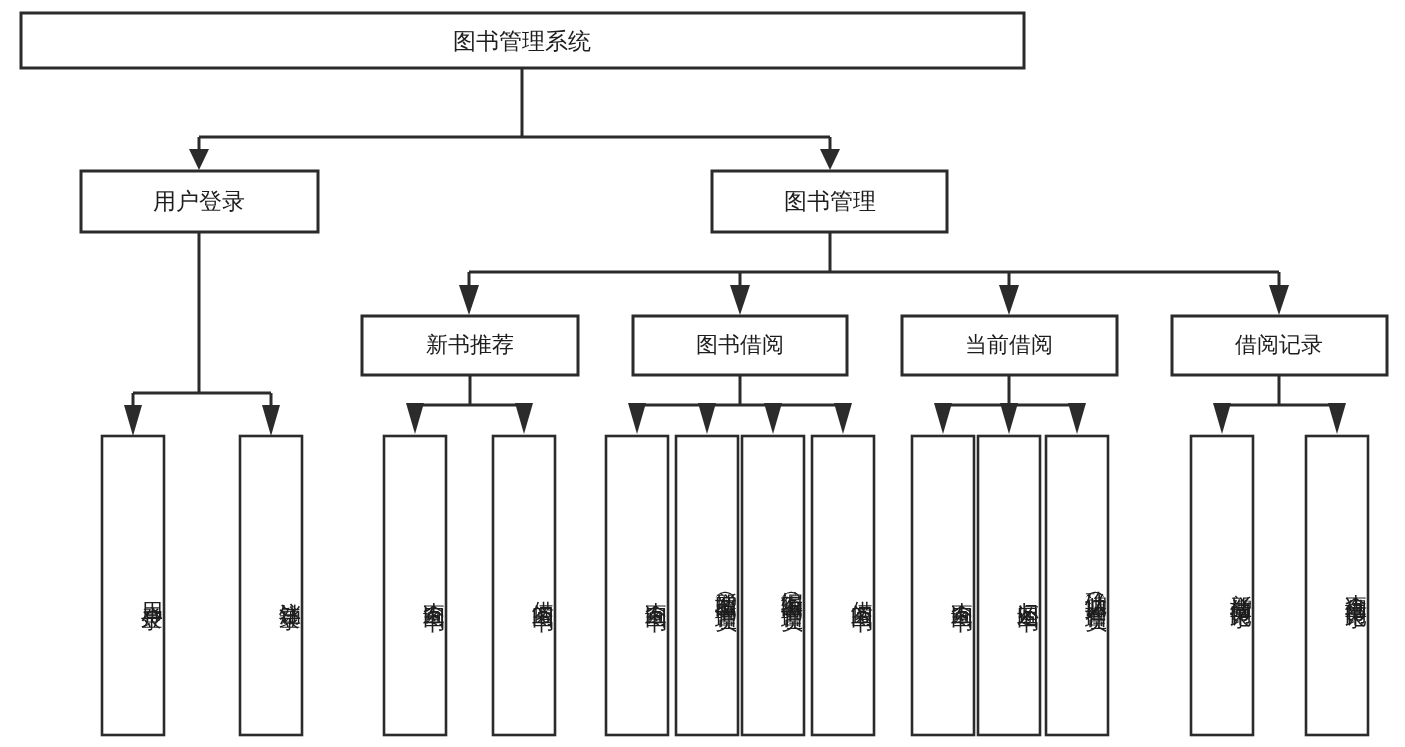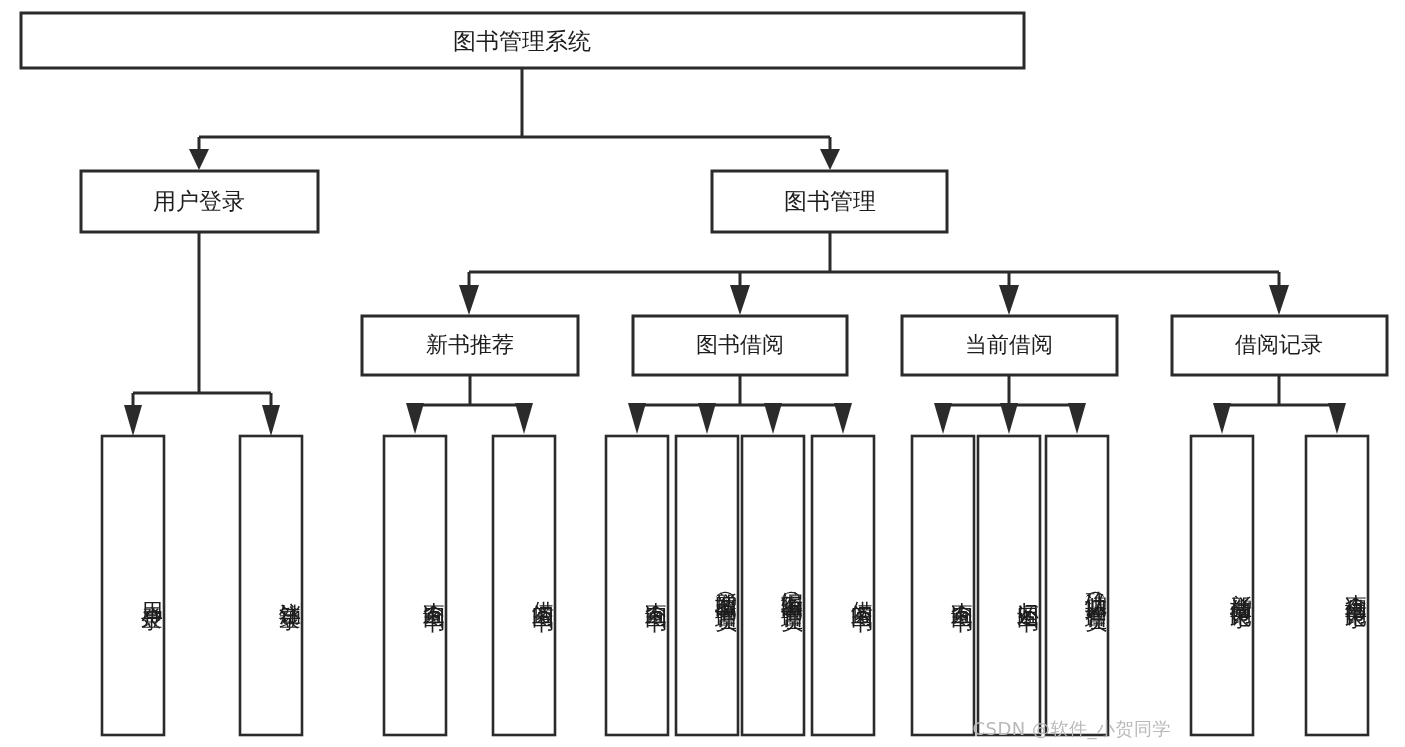--- a/index.html
+++ b/index.html
@@ -204,15 +204,14 @@
   <div class="vlabel" style="left:742px; top:444px; width:62px; height:285px;">编辑图书（管理员）</div>
   <div class="vlabel" style="left:812px; top:510px; width:62px; height:160px;">借阅图书</div>
 
   <div class="vlabel" style="left:912px; top:510px; width:62px; height:160px;">查询图书</div>
   <div class="vlabel" style="left:978px; top:510px; width:62px; height:160px;">归还图书</div>
   <div class="vlabel" style="left:1046px; top:444px; width:62px; height:285px;">确认归还（管理员）</div>
 
   <div class="vlabel" style="left:1191px; top:470px; width:62px; height:230px;">新增借阅记录</div>
   <div class="vlabel" style="left:1306px; top:470px; width:62px; height:230px;">查询借阅记录</div>
 
-  <div class="watermark">CSDN @软件_小贺同学</div>
 
 </div>
 
 </body></html>

